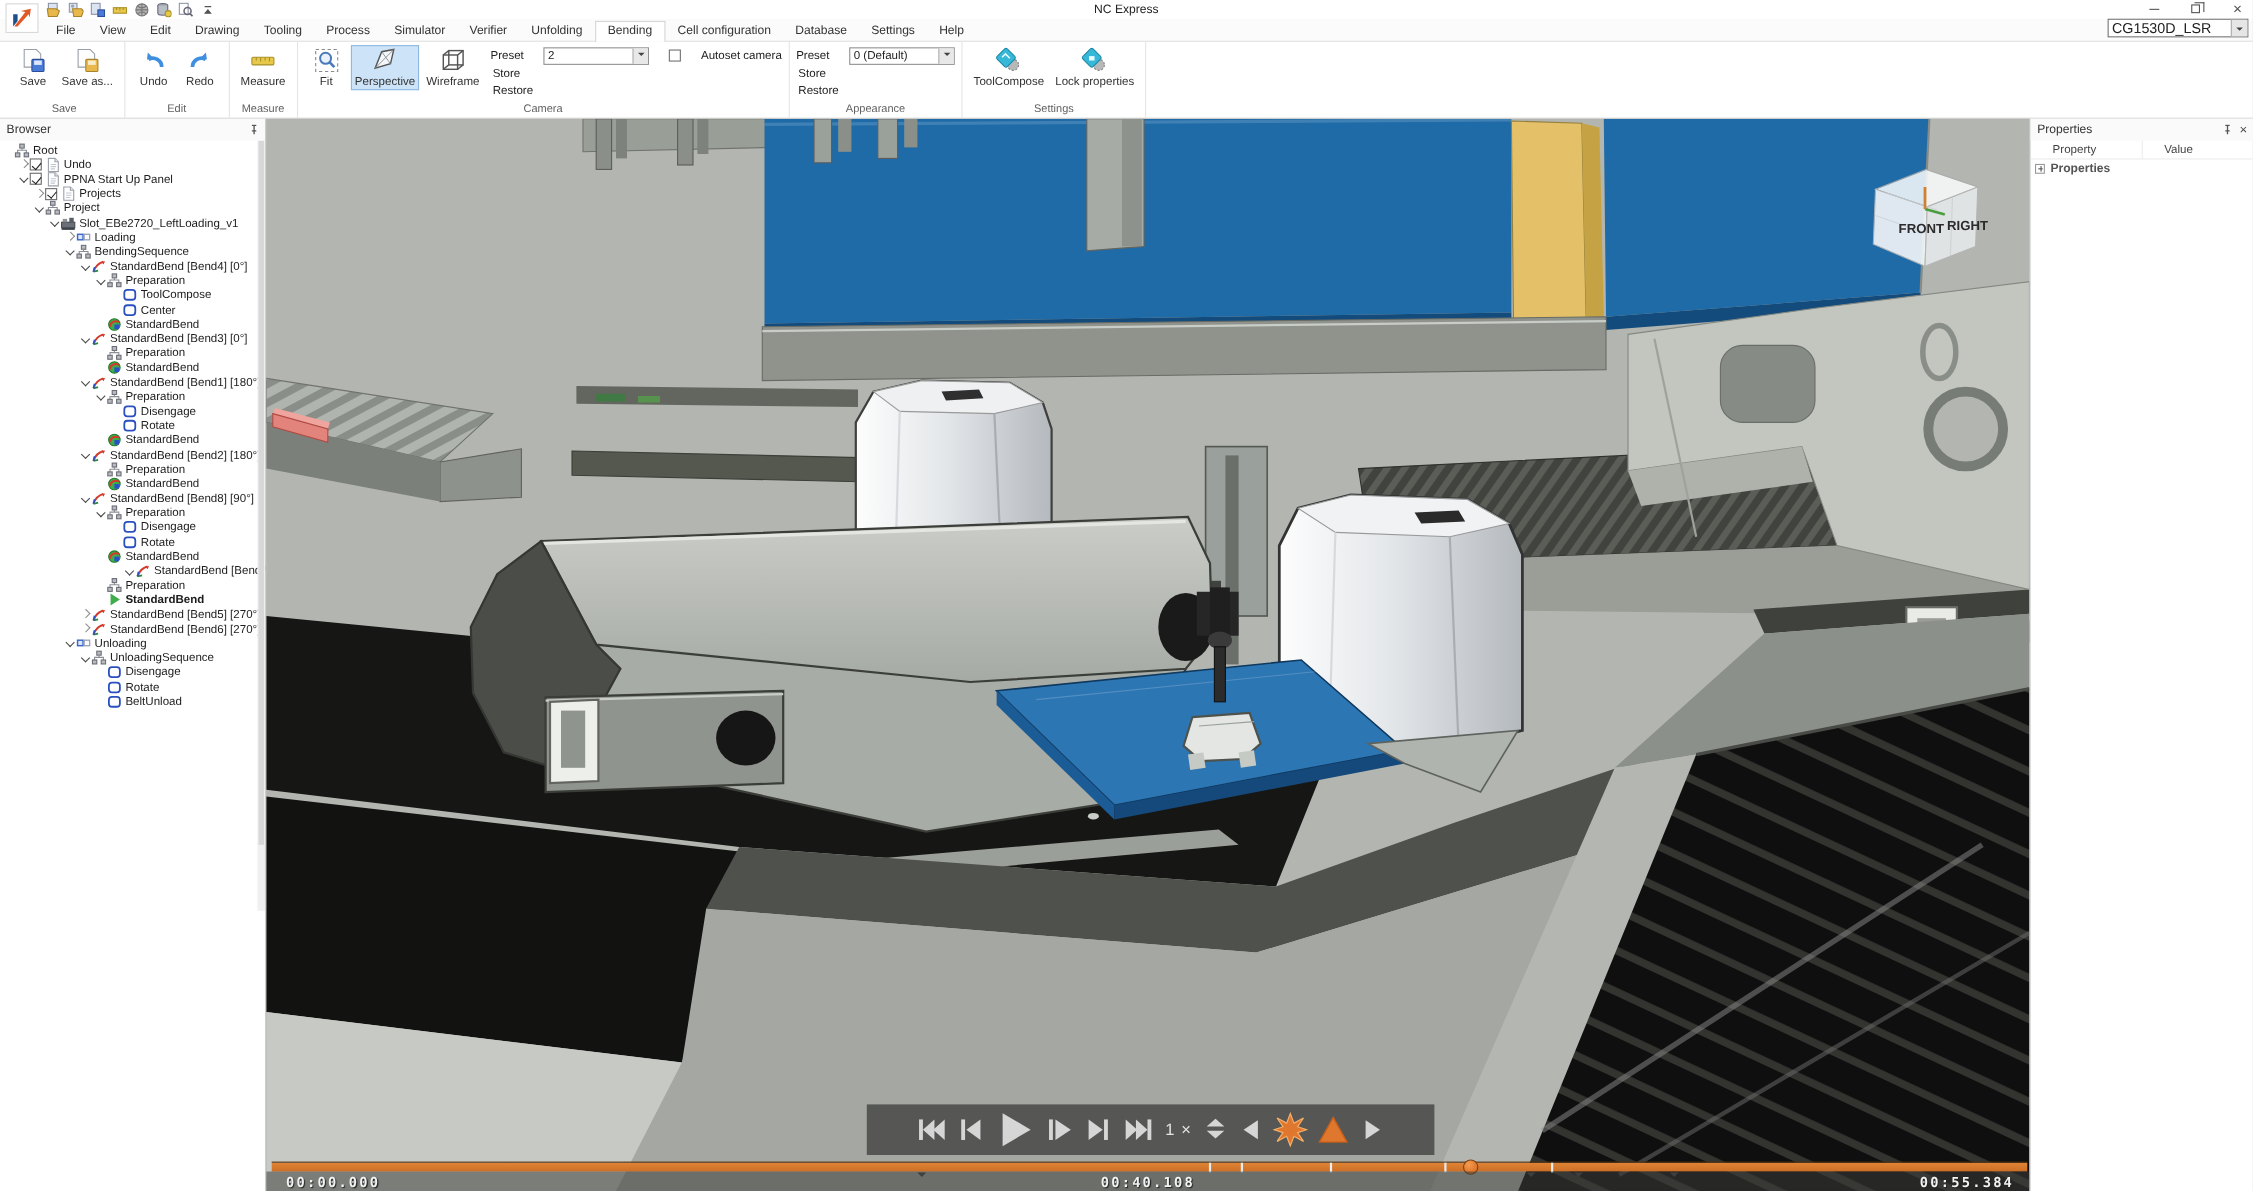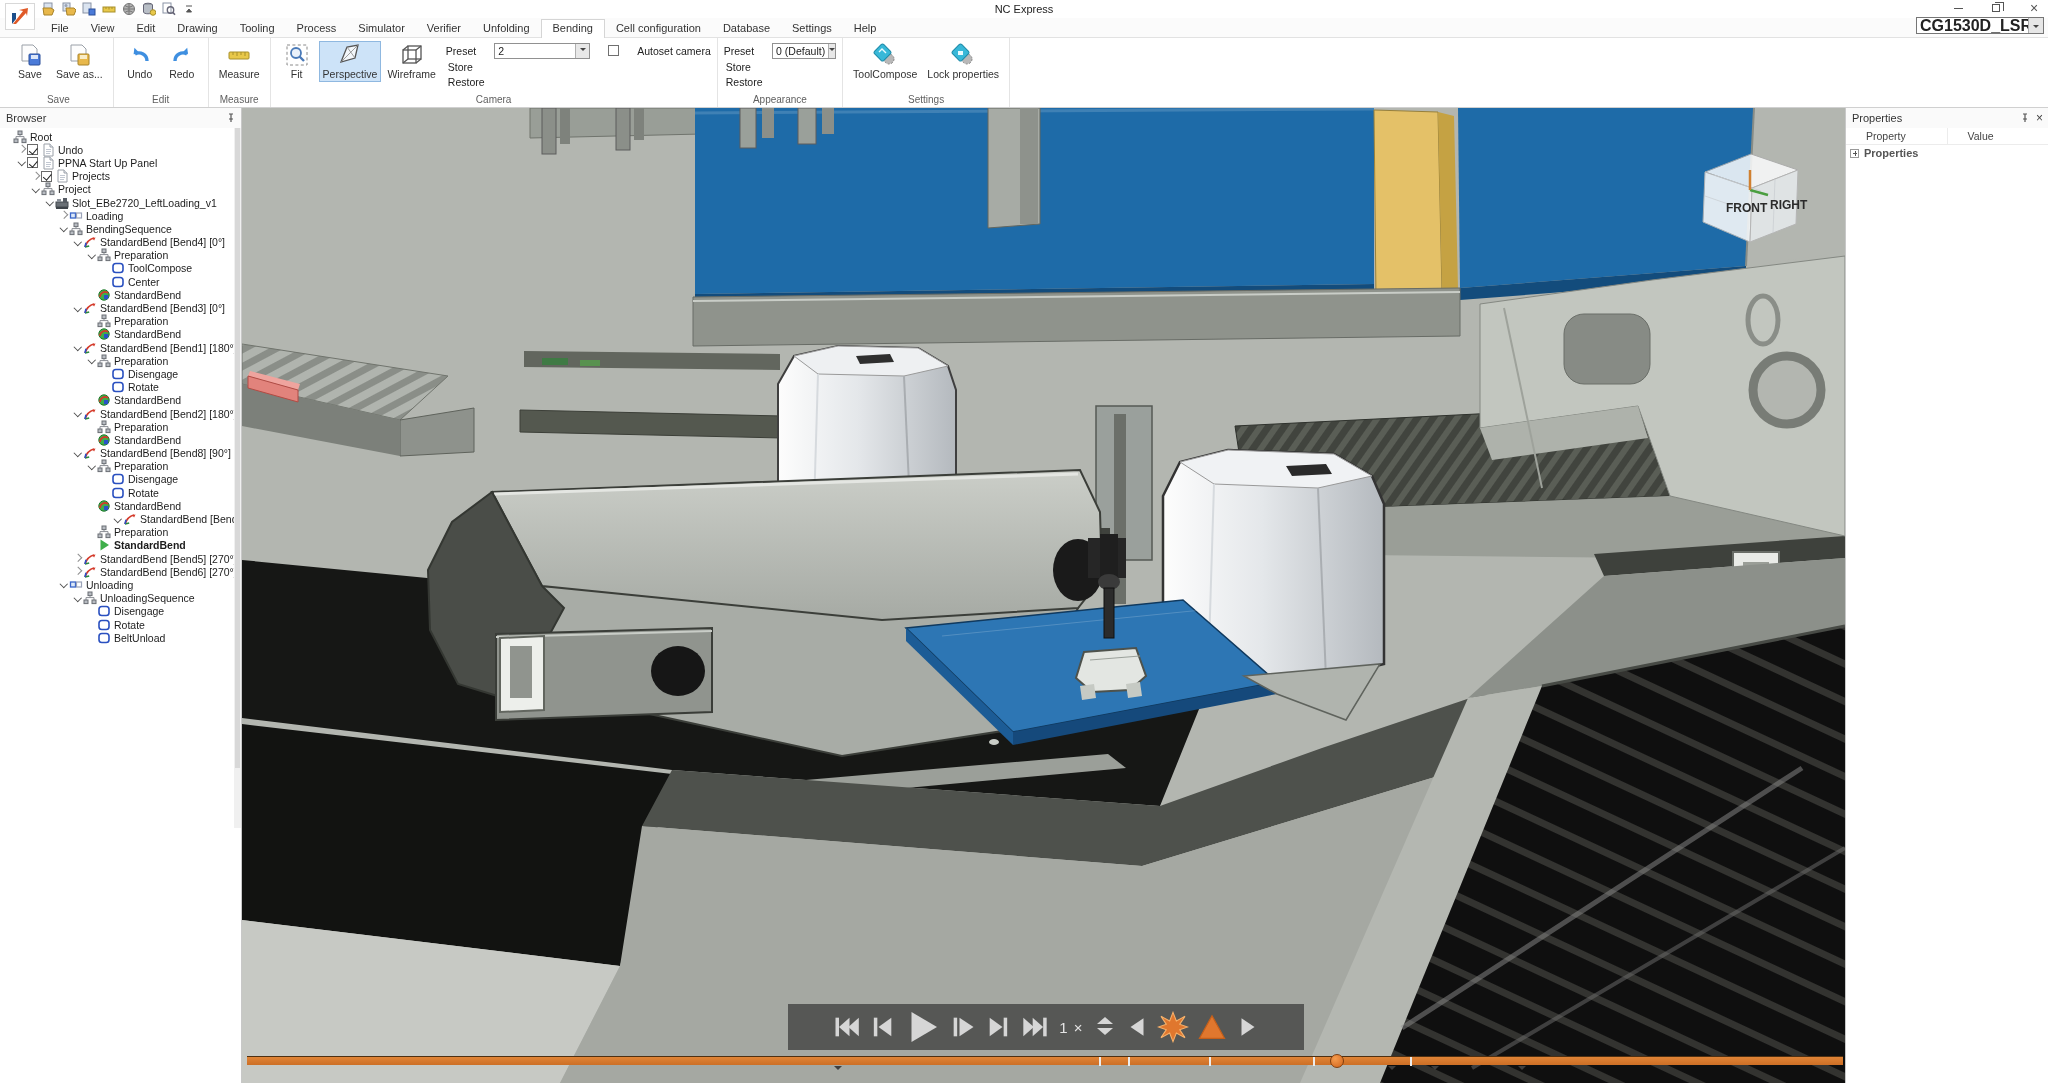--- a/index.html
+++ b/index.html
@@ -15,21 +15,21 @@
   #win-title { position:absolute; left:0; right:0; top:3px; text-align:center; font-size:11px; color:#222; }
   #win-controls { position:absolute; right:6px; top:1px; display:flex; gap:22px; align-items:center; color:#555; }
   #win-controls .wc { width:16px; height:14px; display:flex; align-items:center; justify-content:center; font-size:12px; }
   .wc-min-glyph { width:9px; border-bottom:1px solid #555; height:1px; }
   .wc-max-glyph { width:8px; height:8px; border:1px solid #555; position:relative; }
   .wc-max-glyph::before { content:""; position:absolute; left:2px; top:-3px; width:8px; height:8px;
     border:1px solid #555; border-left:none; border-bottom:none; }
 
   #machine-combo { position:absolute; right:4px; top:17px; width:128px; height:17px; z-index:6;
     display:flex; border:1px solid #767676; background:#fff; }
-  #machine-combo .val { flex:1; font-size:16px; line-height:15px; padding:0 3px; overflow:hidden;font-weight:bold; }
+  #machine-combo .val { flex:1; font-size:13px; line-height:15px; padding:0 3px; overflow:hidden; }
   #machine-combo .btn { width:15px; background:#e6e6e6; border-left:1px solid #adadad;
     display:flex; align-items:center; justify-content:center; }
   .arr-down { width:0; height:0; border:3.5px solid transparent; border-top-color:#444; margin-top:4px; }
 
   
   #menubar { position:relative; height:20px; background:#fbfbfb; display:flex; align-items:flex-end;
     padding-left:40px; border-bottom:1px solid #e2e2e2; }
   .mitem { padding:2px 11px 3px; font-size:11px; color:#333; }
   .mitem.active { background:#fff; border:1px solid #d5d5d5; border-bottom:none; padding-bottom:4px; margin-bottom:-1px; }
 
@@ -309,21 +309,21 @@
       </div>
     </div>
     <div class="rgroup-label">Camera</div>
   </div>
 
   <div class="rgroup">
     <div class="rgroup-body">
       <div class="rcol" style="margin-left:0;">
         <div class="rrow">
           <span>Preset</span>
-          <div class="combo" style="width:64px;">
+          <div class="combo" style="width:96px;">
             <div class="cval">0 (Default)</div>
             <div class="cbtn">
                 <div class="arr-down"></div>
               </div>
           </div>
         </div>
         <div class="rlink">Store</div>
         <div class="rlink">Restore</div>
       </div>
     </div>
@@ -1068,20 +1068,25 @@
 
     <div id="timeline">
       <div id="tl-bar">
           <div class="tick" style="left: 53.4%;"></div>
           <div class="tick" style="left: 55.2%;"></div>
           <div class="tick" style="left: 60.3%;"></div>
           <div class="tick" style="left: 66.8%;"></div>
           <div class="tick" style="left: 72.9%;"></div>
           <div id="playhead" style="left: calc(68.3% - 7px);"></div>
         </div>
+      <div id="tl-times">
+        <span id="t-start">00:00.000</span>
+        <span id="t-cur">00:40.108</span>
+        <span id="t-end">00:55.384</span>
+      </div>
     <div class="mk" style="left: 36.9%;"></div>
         <div class="mk" style="left: 71.5%;"></div>
         <div class="mk" style="left: 74.2%;"></div>
         <div class="mk" style="left: 79.6%;"></div>
       </div>
   </div>
 
   <div id="props">
     <div class="panel-head">
       <span>Properties</span>

